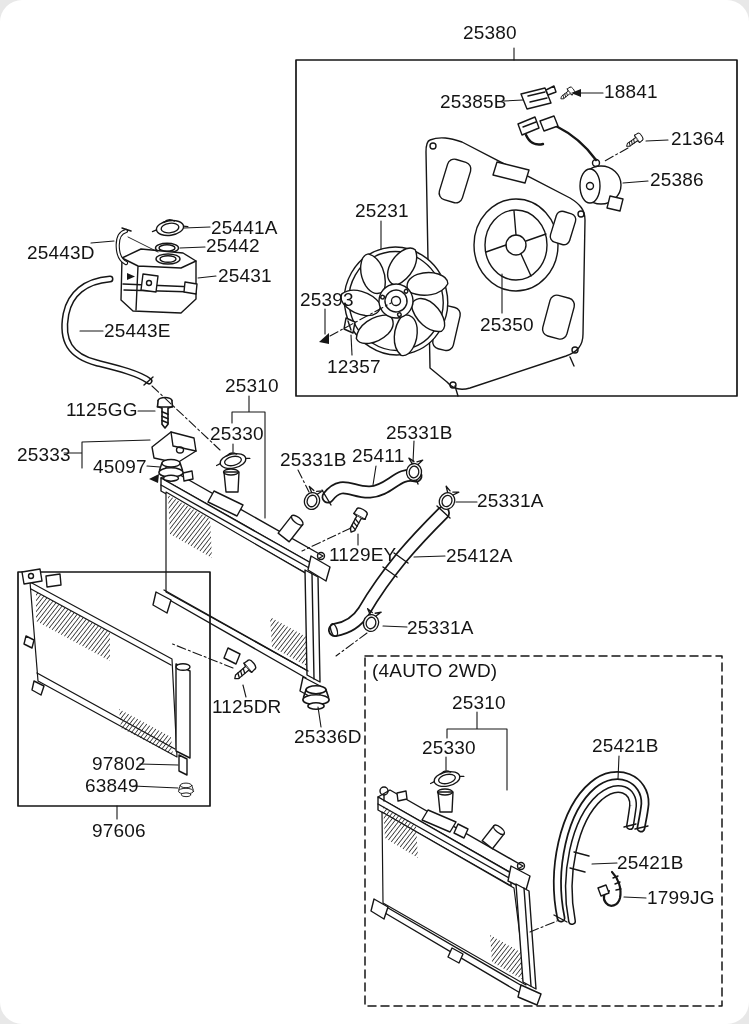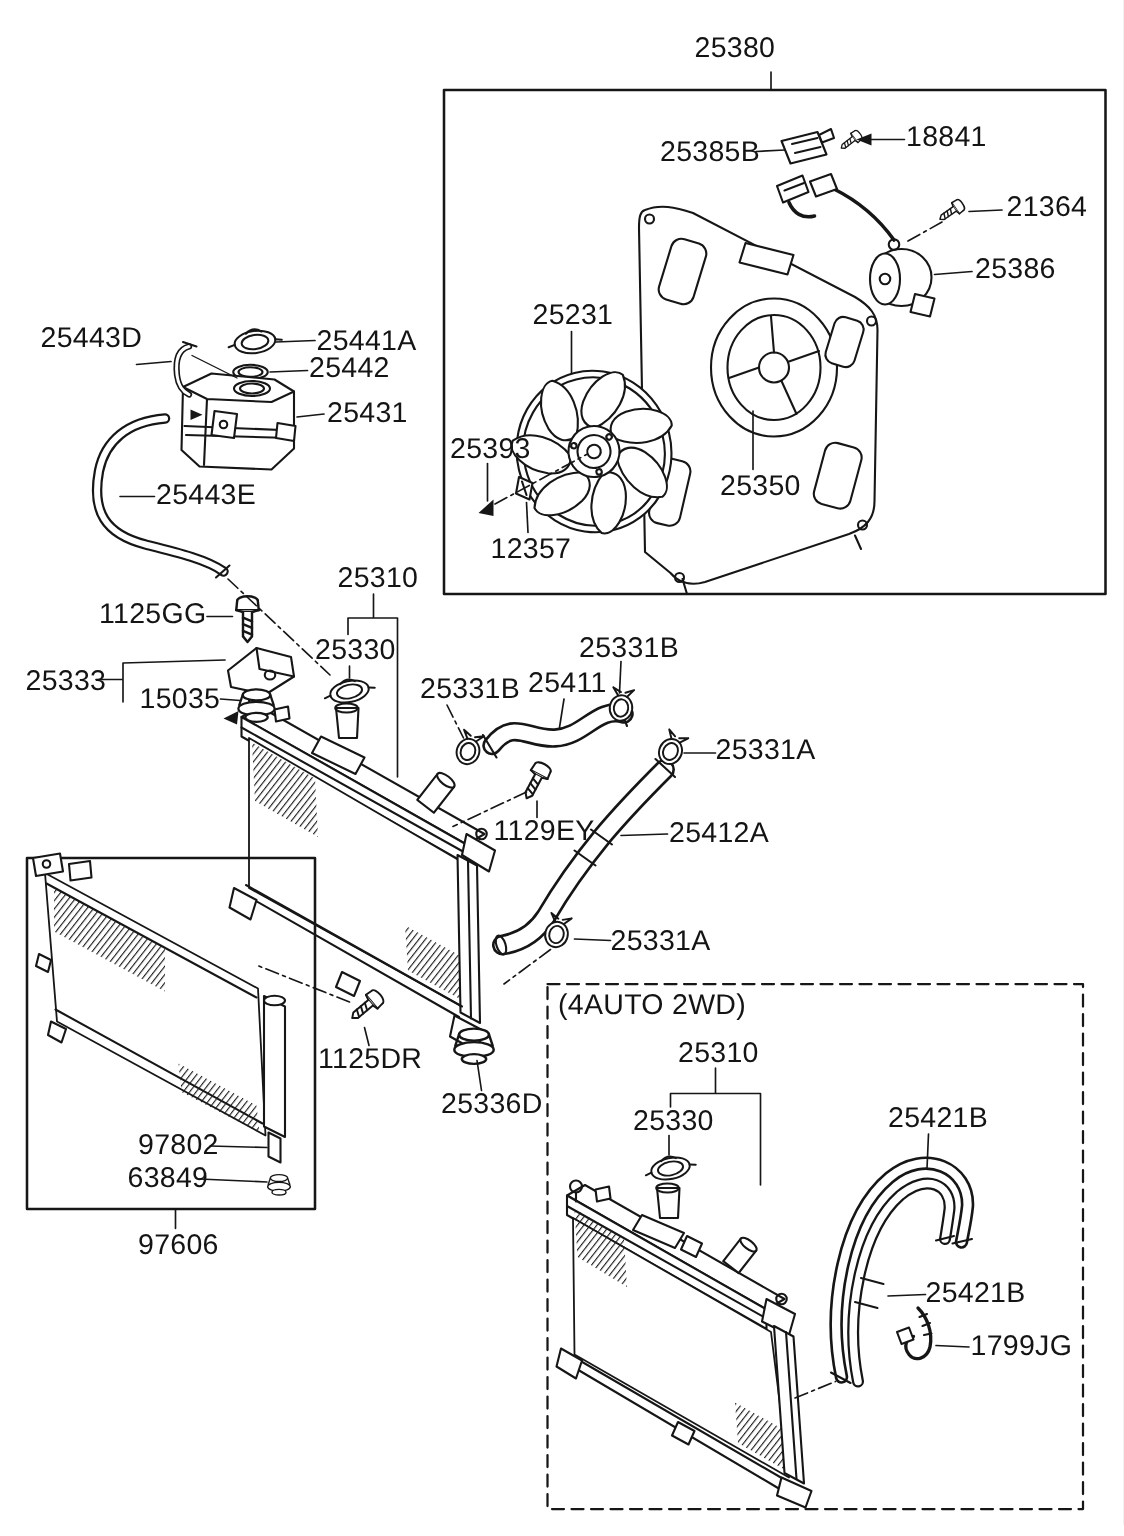--- a/index.html
+++ b/index.html
@@ -1,17 +1,17 @@
 <!DOCTYPE html>
 <html><head>
 <meta charset="utf-8">
 <style>
   html,body{margin:0;padding:0;background:#e8e8e8;}
   .stage{position:relative;width:749px;height:1024px;background:#ffffff;overflow:hidden;
-         font-family:"Liberation Sans",sans-serif;}
+         font-family:"Liberation Sans",sans-serif;border-radius:22px;}
   .stage svg{position:absolute;left:0;top:0;}
   .lbl{position:absolute;font-size:19px;line-height:1.05;color:#141414;white-space:nowrap;
        letter-spacing:.2px;font-family:"Liberation Sans",sans-serif;}
 </style>
 </head>
 <body>
 
 <div class="stage">
 
 <svg width="749" height="1024" viewBox="0 0 749 1024">
@@ -317,29 +317,29 @@
 <span class="lbl" style="left:463px;top:23px">25380</span>
 <span class="lbl" style="left:440px;top:92px">25385B</span>
 <span class="lbl" style="left:604px;top:82px">18841</span>
 <span class="lbl" style="left:671px;top:129px">21364</span>
 <span class="lbl" style="left:650px;top:170px">25386</span>
 <span class="lbl" style="left:355px;top:201px">25231</span>
 <span class="lbl" style="left:300px;top:290px">25393</span>
 <span class="lbl" style="left:480px;top:315px">25350</span>
 <span class="lbl" style="left:327px;top:357px">12357</span>
 <span class="lbl" style="left:211px;top:218px">25441A</span>
-<span class="lbl" style="left:27px;top:216px">25443D</span>
+<span class="lbl" style="left:27px;top:243px">25443D</span>
 <span class="lbl" style="left:206px;top:236px">25442</span>
 <span class="lbl" style="left:218px;top:266px">25431</span>
 <span class="lbl" style="left:104px;top:321px">25443E</span>
 <span class="lbl" style="left:225px;top:376px">25310</span>
 <span class="lbl" style="left:66px;top:400px">1125GG</span>
 <span class="lbl" style="left:210px;top:424px">25330</span>
 <span class="lbl" style="left:17px;top:445px">25333</span>
-<span class="lbl" style="left:93px;top:457px">15035</span>
+<span class="lbl" style="left:93px;top:457px">45097</span>
 <span class="lbl" style="left:386px;top:423px">25331B</span>
 <span class="lbl" style="left:280px;top:450px">25331B</span>
 <span class="lbl" style="left:352px;top:446px">25411</span>
 <span class="lbl" style="left:477px;top:491px">25331A</span>
 <span class="lbl" style="left:329px;top:545px">1129EY</span>
 <span class="lbl" style="left:446px;top:546px">25412A</span>
 <span class="lbl" style="left:407px;top:618px">25331A</span>
 <span class="lbl" style="left:212px;top:697px">1125DR</span>
 <span class="lbl" style="left:294px;top:727px">25336D</span>
 <span class="lbl" style="left:92px;top:754px">97802</span>

